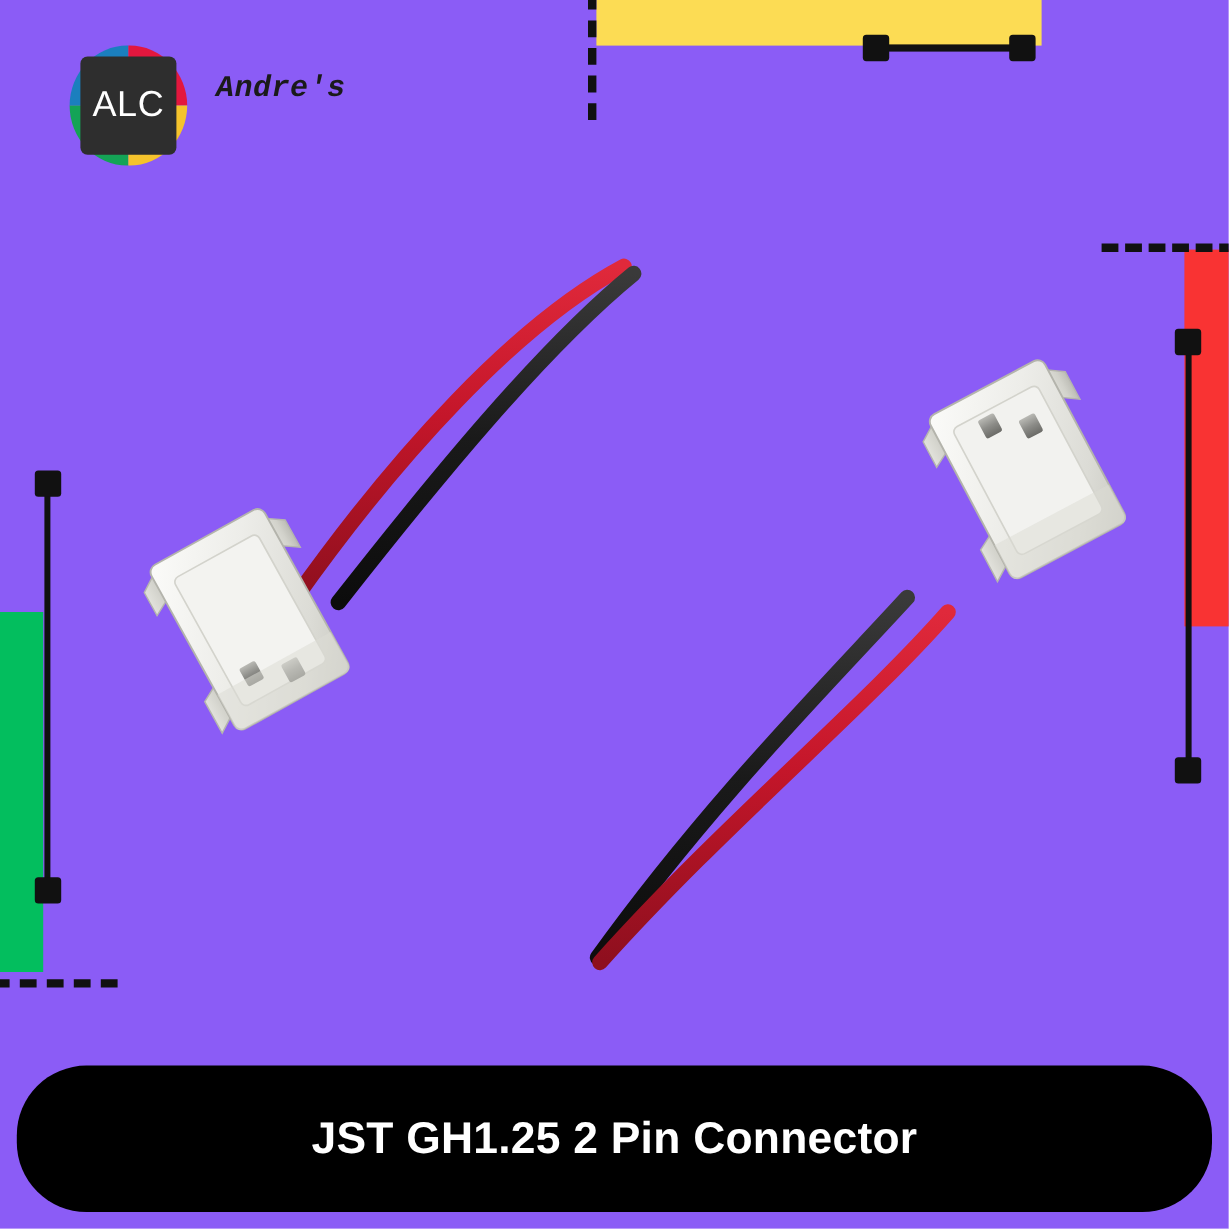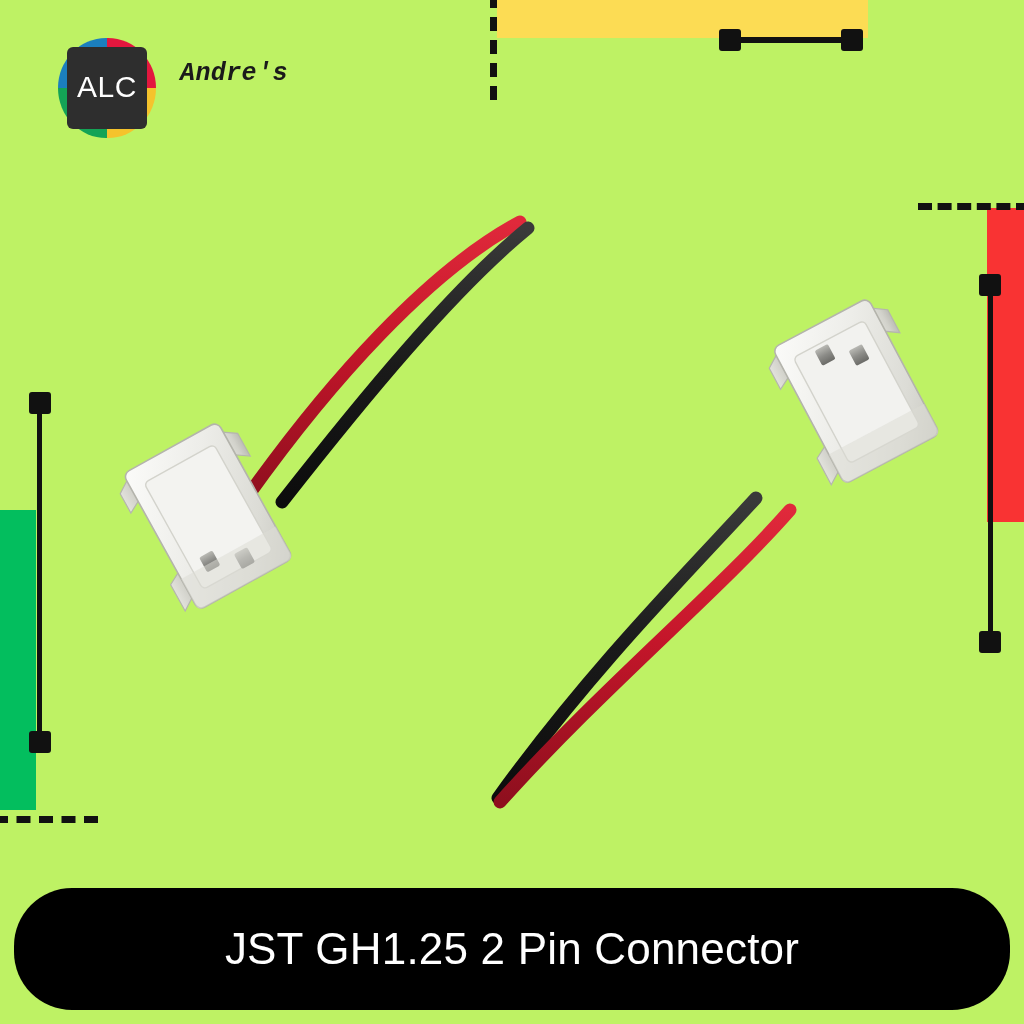--- a/index.html
+++ b/index.html
@@ -7,21 +7,21 @@
     padding: 0;
     background: #ffffff;
   }
   body {
     font-family: "Liberation Sans", sans-serif;
   }
   #canvas {
     position: relative;
     width: 1024px;
     height: 1024px;
-    background: #bef264;
+    background: #8b5cf6;
     overflow: hidden;
   }
 
   
   .logo-wrap {
     position: absolute;
     left: 58px;
     top: 38px;
     width: 340px;
     height: 100px;
@@ -124,22 +124,22 @@
     height: 122px;
     background: #000000;
     border-radius: 58px;
     display: flex;
     align-items: center;
     justify-content: center;
   }
   .caption-text {
     color: #ffffff;
     font-family: "Liberation Sans", sans-serif;
-    font-size: 44px;
-    font-weight: 400;
+    font-size: 37px;
+    font-weight: 700;
     letter-spacing: 0.2px;
     white-space: nowrap;
   }
 </style>
 </head>
 <body>
 
 <div id="canvas">
 
   <div class="logo-wrap">

